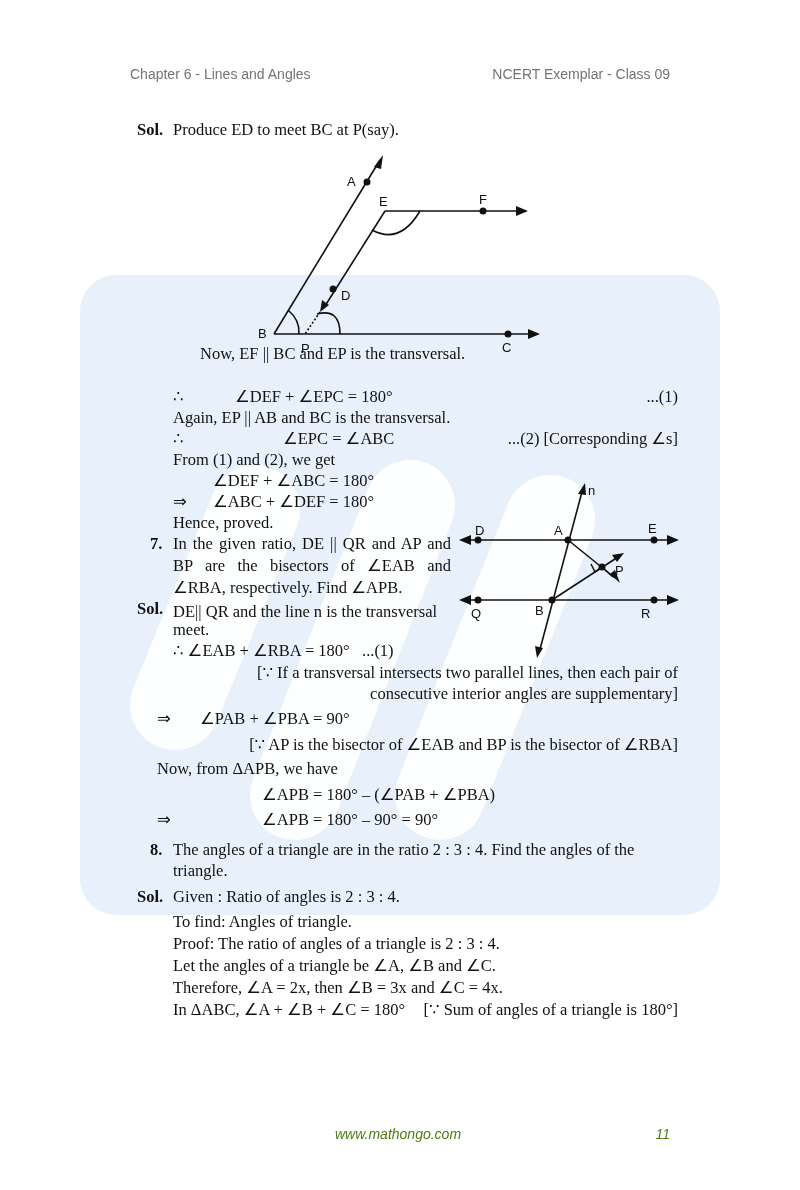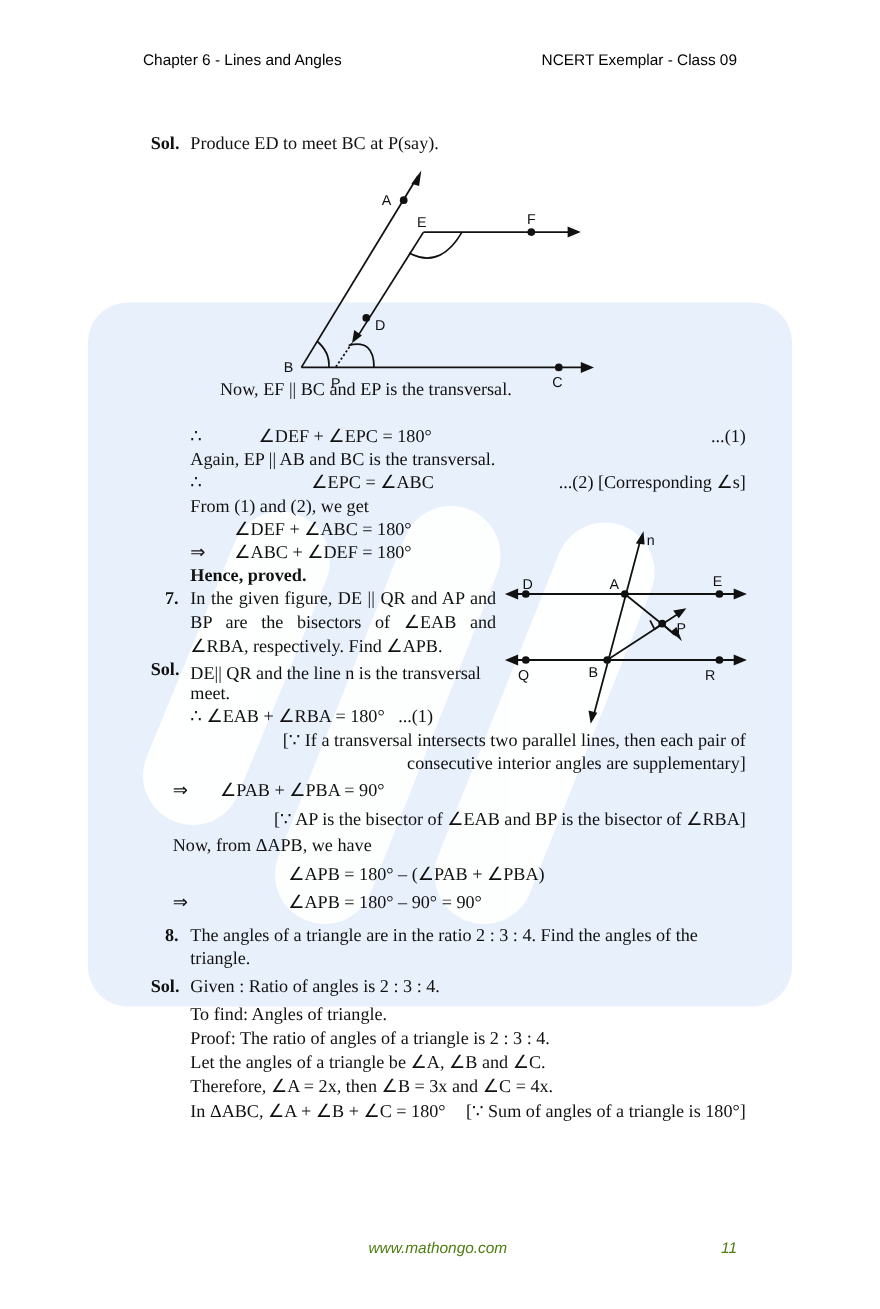--- a/index.html
+++ b/index.html
@@ -1,18 +1,18 @@
 <!DOCTYPE html>
 <html><head>
 <meta charset="utf-8">
 <style>
   html, body { margin:0; padding:0; }
   body { width:800px; height:1190px; background:#ffffff; position:relative; overflow:hidden;
          font-family:"Liberation Serif", serif; color:#111; }
-  .hdr { position:absolute; top:46px; font-family:"Liberation Sans", sans-serif; font-size:14px; color:#000000; }
+  .hdr { position:absolute; top:66px; font-family:"Liberation Sans", sans-serif; font-size:14px; color:#737373; }
   .ftr { position:absolute; top:1126px; font-family:"Liberation Sans", sans-serif; font-size:14px; color:#4d7c0f;font-style:italic; }
   .wm { position:absolute; left:80px; top:275px; width:640px; height:640px; border-radius:36px; background:#e8f0fb; overflow:hidden; z-index:0; }
   .wm svg { position:absolute; left:0; top:0; }
   .ln { position:absolute; font-size:16.5px; line-height:20px; white-space:nowrap; z-index:2; }
   .b { font-weight:bold; }
   .num { position:absolute; font-size:16.5px; font-weight:bold; z-index:2; }
   .diag { position:absolute; z-index:1; }
   .lbl { font-family:"Liberation Sans", sans-serif; font-size:13px; fill:#111; }
   .just { text-align:justify; text-align-last:justify; display:inline-block; }
 </style>
@@ -76,24 +76,24 @@
 <div class="ln" style="left:235px; top:387px;">∠DEF + ∠EPC =  180°</div>
 <div class="ln" style="right:122px; top:387px;">...(1)</div>
 <div class="ln" style="left:173px; top:408px;">Again, EP || AB and BC is the transversal.</div>
 <div class="ln" style="left:173px; top:429px;">∴</div>
 <div class="ln" style="left:283px; top:429px;">∠EPC =  ∠ABC</div>
 <div class="ln" style="right:122px; top:429px;">...(2) [Corresponding ∠s]</div>
 <div class="ln" style="left:173px; top:450px;">From (1) and (2), we get</div>
 <div class="ln" style="left:213px; top:471px;">∠DEF + ∠ABC =  180°</div>
 <div class="ln" style="left:173px; top:492px;">⇒</div>
 <div class="ln" style="left:213px; top:492px;">∠ABC + ∠DEF =  180°</div>
-<div class="ln" style="left:173px; top:513px;font-weight:bold;">Hence, proved.</div>
+<div class="ln" style="left:173px; top:513px;">Hence, proved.</div>
 
 <div class="num" style="left:150px; top:534px;">7.</div>
-<div class="ln" style="left:173px; top:534px; width:278px;"><span class="just" style="width:278px;">In the given figure, DE || QR and AP and</span></div>
+<div class="ln" style="left:173px; top:534px; width:278px;"><span class="just" style="width:278px;">In the given ratio, DE || QR and AP and</span></div>
 <div class="ln" style="left:173px; top:556px; width:278px;"><span class="just" style="width:278px;">BP are the bisectors of ∠EAB and</span></div>
 <div class="ln" style="left:173px; top:578px;">∠RBA, respectively. Find ∠APB.</div>
 
 <svg class="diag" style="left:450px; top:475px;" width="240" height="190" viewBox="0 0 240 190">
   <g stroke="#111" stroke-width="1.6" fill="none">
     <line x1="16" y1="65" x2="222" y2="65"></line>
     <line x1="16" y1="125" x2="222" y2="125"></line>
     <line x1="133" y1="13" x2="89" y2="178"></line>
     <line x1="118" y1="65" x2="165" y2="103"></line>
     <line x1="102" y1="125" x2="168" y2="82"></line>

